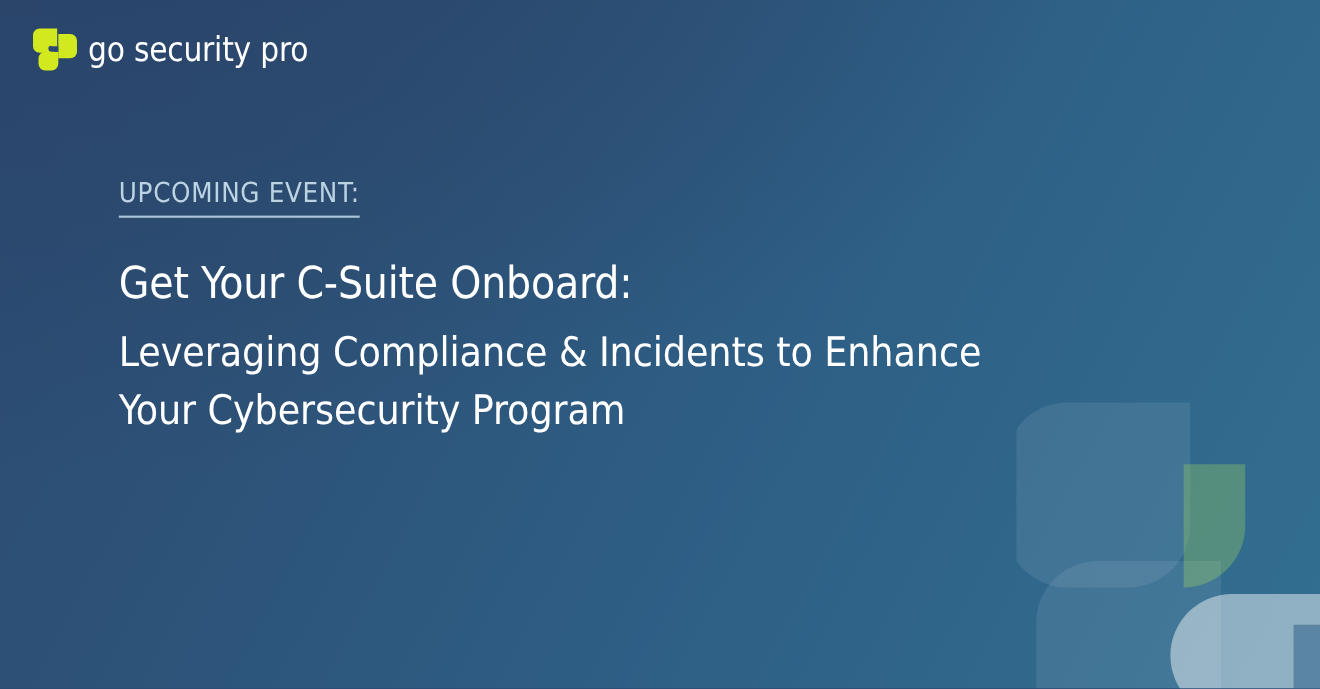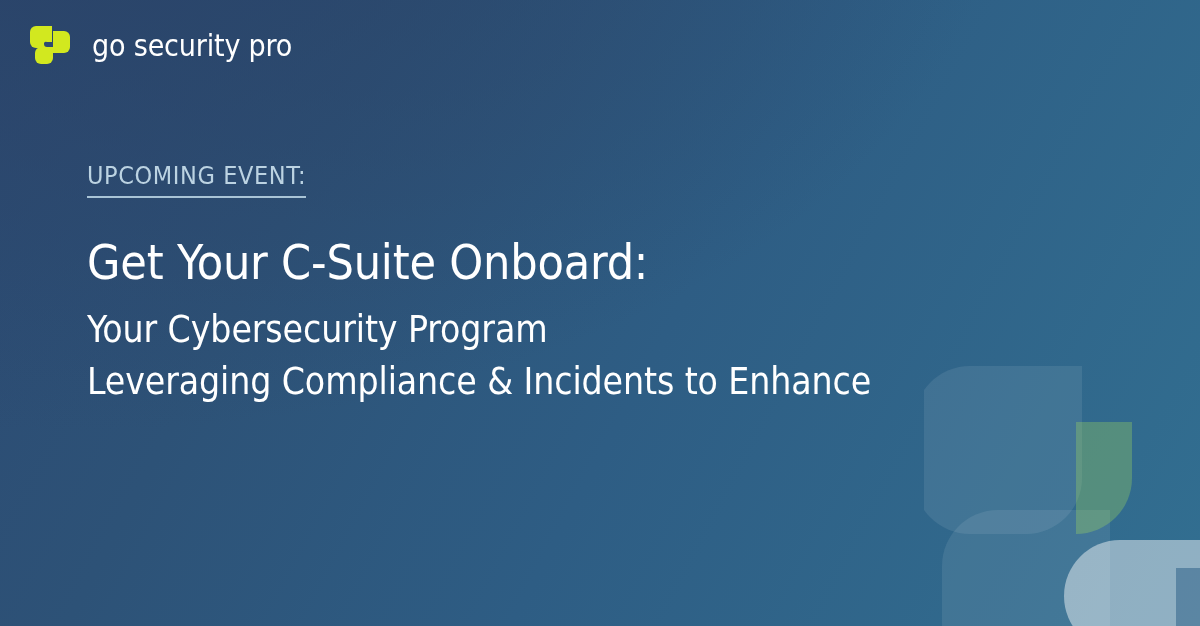--- a/index.html
+++ b/index.html
@@ -36,61 +36,61 @@
   }
   #watermark svg { display:block; width:100%; height:100%; }
 
   
   #brand {
     position:absolute;
     left:30px;
     top:22px;
     display:flex;
     align-items:center;
-    gap:16px;
+    gap:4px;
   }
   #brand-mark { width:46px; height:46px; display:block; flex:0 0 auto; }
   #brand-wordmark {
     color:#ffffff;
     font-size:31px;
     line-height:1;
     letter-spacing:-0.2px;
     font-weight:400;
     font-family:"DejaVu Sans", sans-serif;
     font-stretch:condensed;
     white-space:nowrap;
     transform:scaleX(0.97);
     transform-origin:left center;
   }
 
   
   #content {
     position:absolute;
-    left:87px;
+    left:108px;
     top:162px;
     width:960px;
   }
 
   #eyebrow {
     display:inline-block;
     color:#bcd3e2;
     font-size:25px;
     line-height:1.15;
     letter-spacing:0.6px;
     font-family:"DejaVu Sans", sans-serif;
     font-stretch:condensed;
     border-bottom:2px solid #a9c4d6;
     padding-bottom:5px;
     white-space:nowrap;
   }
 
   #headline {
     margin-top:38px;
     color:#ffffff;
-    font-size:48px;
+    font-size:40px;
     line-height:1.12;
     font-weight:400;
     letter-spacing:-0.2px;
     font-family:"DejaVu Sans", sans-serif;
     font-stretch:condensed;
     white-space:nowrap;
   }
 
   #subhead {
     margin-top:14px;
@@ -155,19 +155,19 @@
     <span id="brand-wordmark">go security pro</span>
   </div>
 
   <div id="content">
 
     <div id="eyebrow">UPCOMING EVENT:</div>
 
     <h1 id="headline">Get Your C-Suite Onboard:</h1>
 
     <div id="subhead">
+      <span class="sub-line">Leveraging Compliance &amp; Incidents to Enhance</span>
       <span class="sub-line">Your Cybersecurity Program</span>
-      <span class="sub-line">Leveraging Compliance &amp; Incidents to Enhance</span>
     </div>
 
 
   </div>
 </div>
 
 </body></html>

